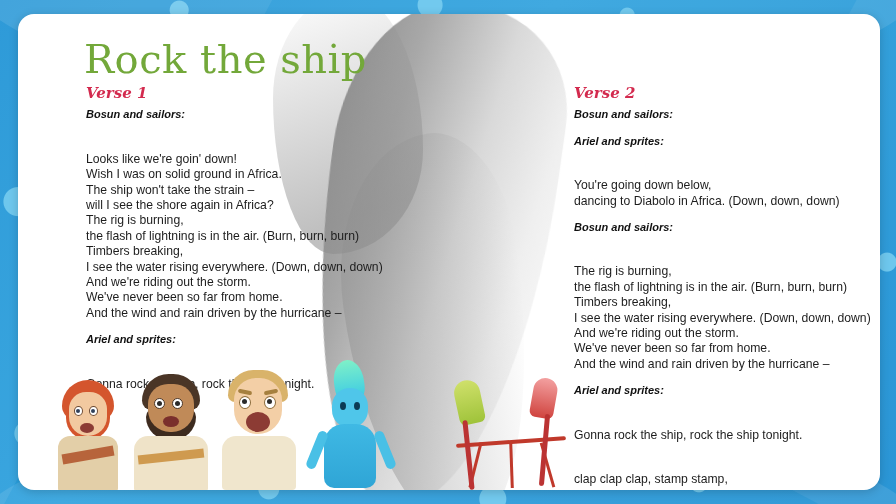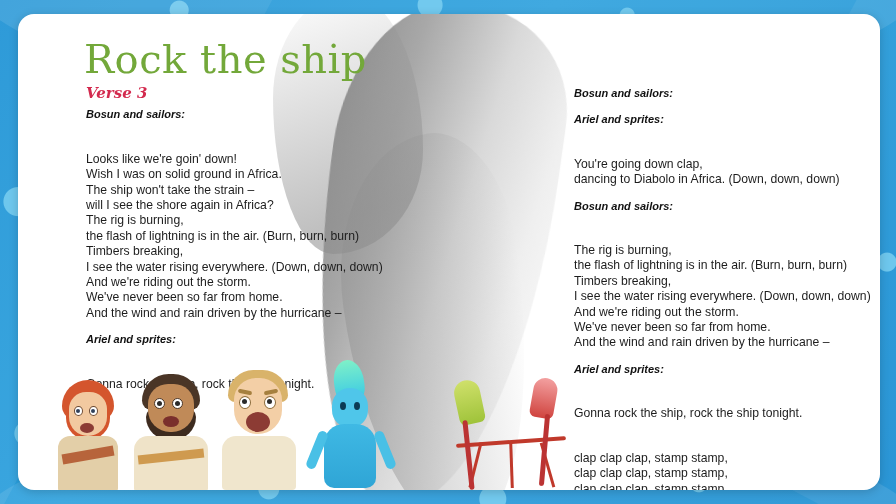--- a/index.html
+++ b/index.html
@@ -251,21 +251,21 @@
 
     <div class="smoke"></div>
     <div class="smoke2"></div>
     <div class="smoke3"></div>
 
     <div class="content">
 
       <div class="title">Rock the ship</div>
 
       <div class="col left">
-        <div class="verse-head">Verse 3</div>
+        <div class="verse-head">Verse 1</div>
 
         <div class="block">
           <div class="speaker">Bosun and sailors:</div>
           <div class="lines">Looks like we're goin' down!
 Wish I was on solid ground in Africa.
 The ship won't take the strain –
 will I see the shore again in Africa?
 The rig is burning,
 the flash of lightning is in the air. (Burn, burn, burn)
 Timbers breaking,
@@ -275,28 +275,29 @@
 And the wind and rain driven by the hurricane –</div>
         </div>
 
         <div class="block">
           <div class="speaker">Ariel and sprites:</div>
           <div class="lines">Gonna rock the ship, rock the ship tonight.</div>
         </div>
       </div>
 
       <div class="col right">
+        <div class="verse-head">Verse 2</div>
 
         <div class="block">
           <div class="speaker">Bosun and sailors:</div>
         </div>
 
         <div class="block">
           <div class="speaker">Ariel and sprites:</div>
-          <div class="lines">You're going down clap,
+          <div class="lines">You're going down below,
 dancing to Diabolo in Africa. (Down, down, down)</div>
         </div>
 
         <div class="block">
           <div class="speaker">Bosun and sailors:</div>
           <div class="lines">The rig is burning,
 the flash of lightning is in the air. (Burn, burn, burn)
 Timbers breaking,
 I see the water rising everywhere. (Down, down, down)
 And we're riding out the storm.

